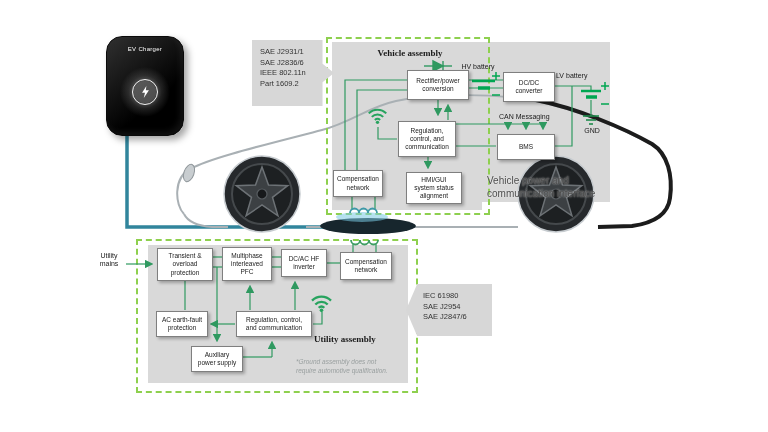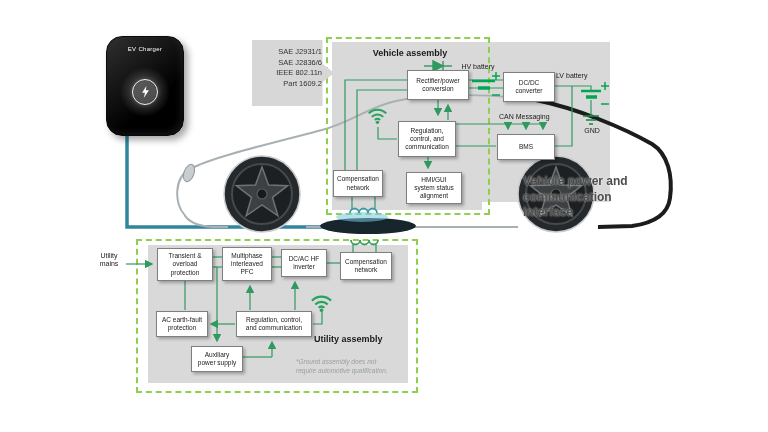--- a/index.html
+++ b/index.html
@@ -6,42 +6,42 @@
   .stage{position:relative;width:768px;height:432px;background:#fff;overflow:hidden;
          font-family:"Liberation Sans",sans-serif;color:#1a1a1a;}
   .abs{position:absolute;}
   .panel{position:absolute;background:#d9d9d9;}
   .dash{position:absolute;border:2px dashed #8ed04e;}
   .cbox{position:absolute;background:#fff;border:1px solid #7f7f7f;
         box-shadow:2px 2px 3px rgba(0,0,0,.28);
         display:flex;align-items:center;justify-content:center;text-align:center;
         font-size:6.5px;line-height:1.25;white-space:pre-line;padding:1px;box-sizing:border-box;}
   .lbl{position:absolute;font-size:7px;line-height:1.15;white-space:pre-line;}
-  .title{position:absolute;font-weight:bold;font-size:9px;}
+  .title{position:absolute;font-weight:bold;font-size:9px;font-family:Liberation Serif, serif;}
   .callout{position:absolute;background:#d7d7d7;filter:drop-shadow(2px 2px 2px rgba(0,0,0,.3));
            font-size:7.5px;line-height:1.4;white-space:pre-line;color:#333;box-sizing:border-box;}
   .callout.right{clip-path:polygon(0 0,86% 0,86% 36%,100% 50%,86% 64%,86% 100%,0 100%);
-                 padding:7px 12px 23px 8px;text-align:right;}
+                 padding:7px 12px 23px 8px;}
   .callout.left{clip-path:polygon(13% 0,100% 0,100% 100%,13% 100%,0 50%);
                 padding:7px 6px 6px 17px;}
   .charger{position:absolute;left:106px;top:36px;width:76px;height:98px;border-radius:16px;
            background:linear-gradient(140deg,#303030,#000 65%);
            box-shadow:4px 4px 7px rgba(0,0,0,.35), inset -3px -3px 6px rgba(255,255,255,.07);
            border:1px solid #0a0a0a;}
   .charger-label{position:absolute;top:9px;width:100%;text-align:center;color:#fff;
                  font-size:6px;letter-spacing:.3px;}
   .charger-glow{position:absolute;left:50%;top:56%;width:52px;height:52px;transform:translate(-50%,-50%);
                 border-radius:50%;
                 background:radial-gradient(circle,rgba(255,255,255,.30) 0 28%,rgba(255,255,255,.12) 45%,transparent 68%);}
   .charger-ring{position:absolute;left:50%;top:56%;width:24px;height:24px;transform:translate(-50%,-50%);
                 border:1.6px solid #f2f2f2;border-radius:50%;
                 display:flex;align-items:center;justify-content:center;}
   .svg-layer{position:absolute;left:0;top:0;pointer-events:none;}
-  .interface-title{position:absolute;font-weight:bold;font-size:12px;color:#4d4d4d;
-                   line-height:1.3;white-space:pre-line;text-shadow:0 0 2px rgba(255,255,255,.8);margin-left:36px;}
+  .interface-title{position:absolute;font-weight:normal;font-size:10px;color:#4d4d4d;
+                   line-height:1.3;white-space:pre-line;text-shadow:0 0 2px rgba(255,255,255,.8);}
   .note{position:absolute;font-size:6.5px;font-style:italic;color:#9aa0a0;line-height:1.4;white-space:pre-line;}
 </style>
 </head>
 <body>
 
 <div class="stage">
 
   <div class="panel" style="left:332px;top:42px;width:150px;height:168px;"></div>
   <div class="panel" style="left:482px;top:42px;width:128px;height:160px;"></div>
   <div class="panel" style="left:148px;top:245px;width:260px;height:138px;"></div>
@@ -205,20 +205,23 @@
       <path d="M5.5 11 a9 9 0 0 1 13 0" fill="none" stroke="#27a35e" stroke-width="2.4"></path>
       <path d="M9 14.5 a4.5 4.5 0 0 1 6 0" fill="none" stroke="#27a35e" stroke-width="2.4"></path>
       <circle cx="12" cy="17.2" r="1.9" fill="#27a35e"></circle>
     </svg>
   </div>
 
   <div class="callout right" style="left:252px;top:40px;width:82px;height:66px;">SAE J2931/1
 SAE J2836/6
 IEEE 802.11n
 Part 1609.2</div>
+  <div class="callout left" style="left:406px;top:284px;width:86px;height:52px;">IEC 61980
+SAE J2954
+SAE J2847/6</div>
 
   <div class="charger">
     <div class="charger-label">EV Charger</div>
     <div class="charger-glow"></div>
     <div class="charger-ring">
       <svg width="9" height="12" viewBox="0 0 10 14">
         <polygon points="6,0 1,8 4.4,8 3,14 9,5 5.4,5" fill="#ffffff"></polygon>
       </svg>
     </div>
   </div>

